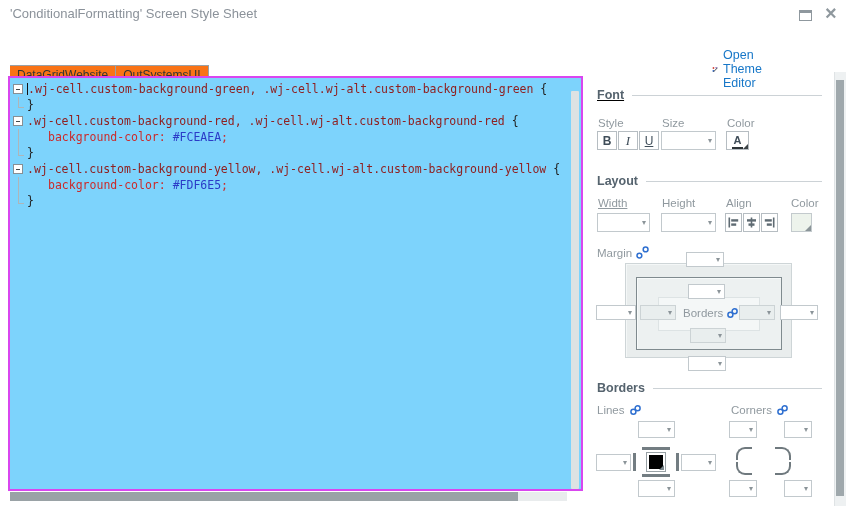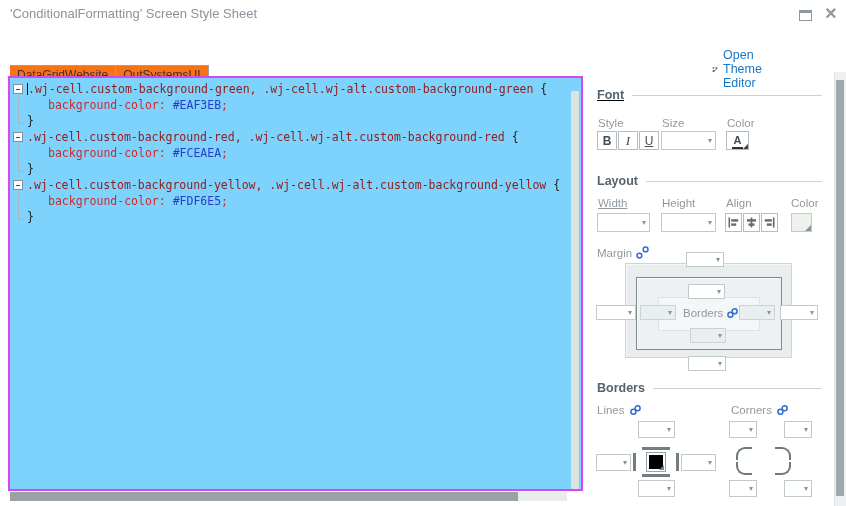--- a/index.html
+++ b/index.html
@@ -120,21 +120,20 @@
   </div>
 
   <div id="tabstrip" class="abs">
     <div class="tab inactive">DataGridWebsite</div>
     <div class="tab inactive">OutSystemsUI</div>
   </div>
 
   <div id="editor" class="abs">
     <div id="code-lines">
         <div class="code-line"><div class="fold fold-box"></div><div class="code-text"><span class="caret"></span><span class="tok-sel">.wj-cell.custom-background-green, .wj-cell.wj-alt.custom-background-green</span><span class="tok-pun"> {</span></div></div>
-        <div class="code-line"><div class="fold fold-pipe"></div><div class="code-text"><span class="tok-prop" style="margin-left: 21px;">background-color:</span><span class="tok-pun">&nbsp;</span><span class="tok-val">#EAF3EB</span><span class="tok-prop">;</span></div></div>
         <div class="code-line"><div class="fold fold-corner"></div><div class="code-text"><span class="tok-pun">}</span></div></div>
         <div class="code-line"><div class="fold fold-box"></div><div class="code-text"><span class="tok-sel">.wj-cell.custom-background-red, .wj-cell.wj-alt.custom-background-red</span><span class="tok-pun"> {</span></div></div>
         <div class="code-line"><div class="fold fold-pipe"></div><div class="code-text"><span class="tok-prop" style="margin-left: 21px;">background-color:</span><span class="tok-pun">&nbsp;</span><span class="tok-val">#FCEAEA</span><span class="tok-prop">;</span></div></div>
         <div class="code-line"><div class="fold fold-corner"></div><div class="code-text"><span class="tok-pun">}</span></div></div>
         <div class="code-line"><div class="fold fold-box"></div><div class="code-text"><span class="tok-sel">.wj-cell.custom-background-yellow, .wj-cell.wj-alt.custom-background-yellow</span><span class="tok-pun"> {</span></div></div>
         <div class="code-line"><div class="fold fold-pipe"></div><div class="code-text"><span class="tok-prop" style="margin-left: 21px;">background-color:</span><span class="tok-pun">&nbsp;</span><span class="tok-val">#FDF6E5</span><span class="tok-prop">;</span></div></div>
         <div class="code-line"><div class="fold fold-corner"></div><div class="code-text"><span class="tok-pun">}</span></div></div>
       </div>
   </div>
   <div id="ed-vscroll" class="abs"></div>

